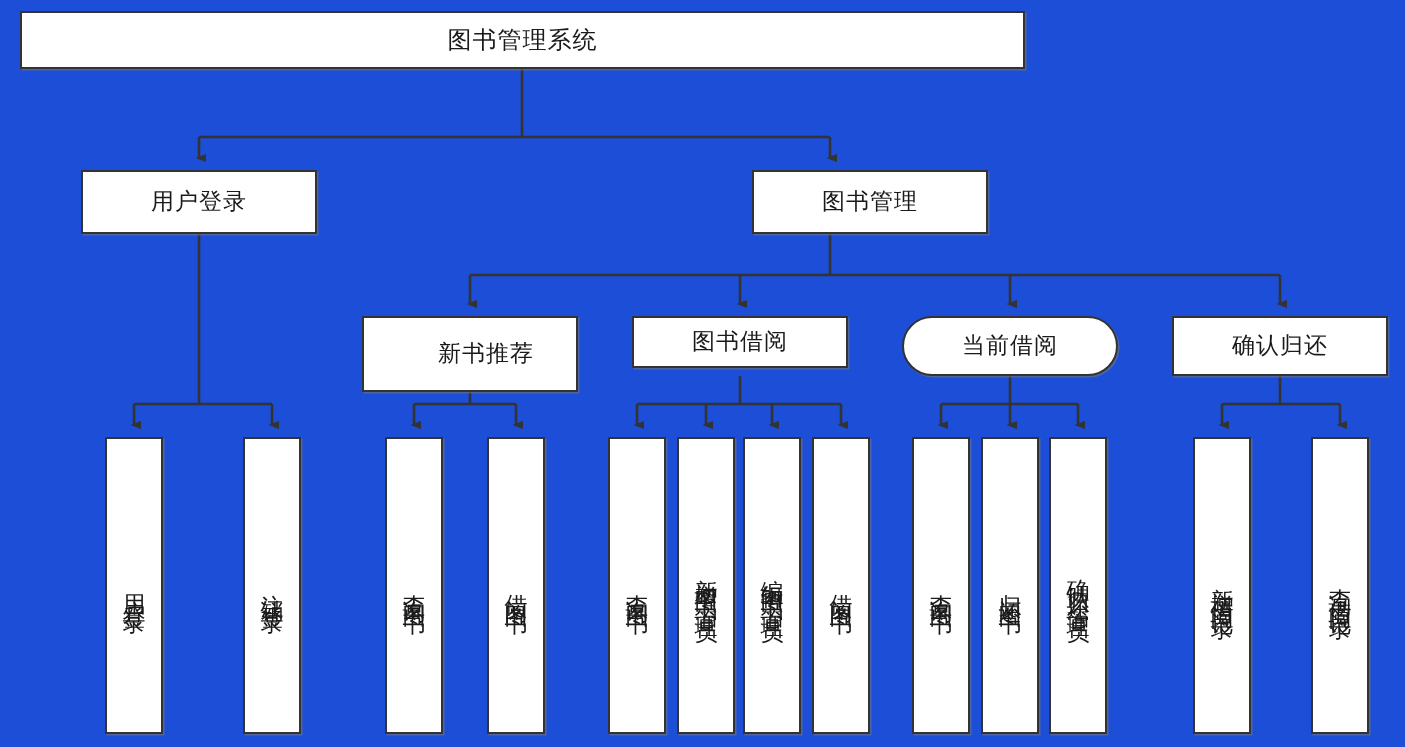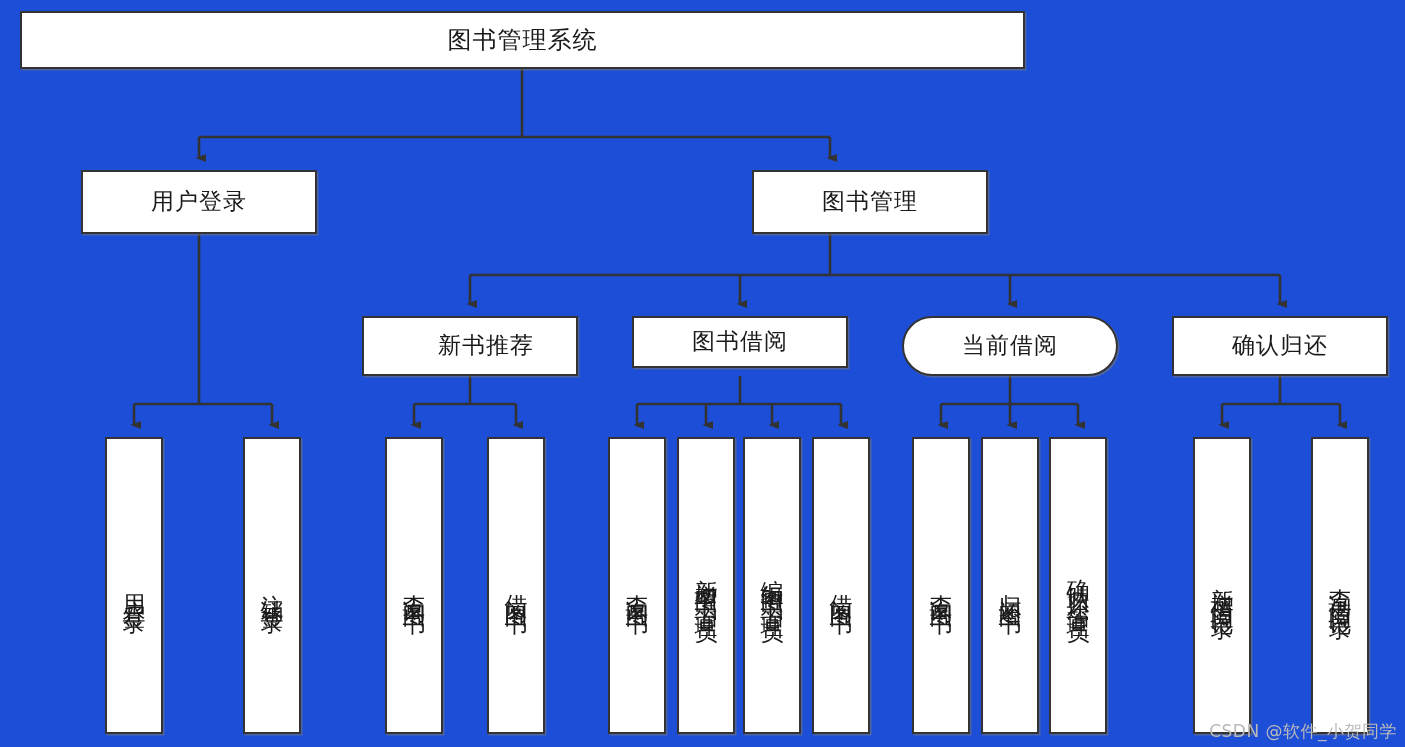--- a/index.html
+++ b/index.html
@@ -117,21 +117,21 @@
       <path d="M1222,404 L1222,425" marker-end="url(#arrow)"></path>
       <path d="M1340,404 L1340,425" marker-end="url(#arrow)"></path>
     </g>
   </svg>
 
   <div class="node node-h node-root" style="left:20px; top:11px; width:1005px; height:58px;">图书管理系统</div>
 
   <div class="node node-h" style="left:81px; top:170px; width:236px; height:64px;">用户登录</div>
   <div class="node node-h" style="left:712px; top:170px; width:236px; height:64px;margin-left:40px;">图书管理</div>
 
-  <div class="node node-h" style="left:362px; top:316px; width:216px; height:60px;padding-left:32px;">新书推荐</div>
+  <div class="node node-h" style="left:362px; top:316px; width:216px; height:76px;padding-left:32px;">新书推荐</div>
   <div class="node node-h" style="left:632px; top:316px; width:216px; height:52px;">图书借阅</div>
   <div class="node node-h" style="left:902px; top:316px; width:216px; height:60px;border-radius:30px;">当前借阅</div>
   <div class="node node-h" style="left:1172px; top:316px; width:216px; height:60px;">确认归还</div>
 
   <div class="node node-v" style="left:105px; top:437px; width:58px; height:297px;">用户登录</div>
   <div class="node node-v" style="left:243px; top:437px; width:58px; height:297px;">注销登录</div>
 
   <div class="node node-v" style="left:385px; top:437px; width:58px; height:297px;">查询图书</div>
   <div class="node node-v" style="left:487px; top:437px; width:58px; height:297px;">借阅图书</div>
 
@@ -140,14 +140,13 @@
   <div class="node node-v" style="left:743px; top:437px; width:58px; height:297px;">编辑图书（管理员）</div>
   <div class="node node-v" style="left:812px; top:437px; width:58px; height:297px;">借阅图书</div>
 
   <div class="node node-v" style="left:912px; top:437px; width:58px; height:297px;">查询图书</div>
   <div class="node node-v" style="left:981px; top:437px; width:58px; height:297px;">归还图书</div>
   <div class="node node-v" style="left:1049px; top:437px; width:58px; height:297px;">确认归还（管理员）</div>
 
   <div class="node node-v" style="left:1193px; top:437px; width:58px; height:297px;">新增借阅记录</div>
   <div class="node node-v" style="left:1311px; top:437px; width:58px; height:297px;">查询借阅记录</div>
 
-  <div class="watermark">CSDN @软件_小贺同学</div>
 </div>
 
 </body></html>

